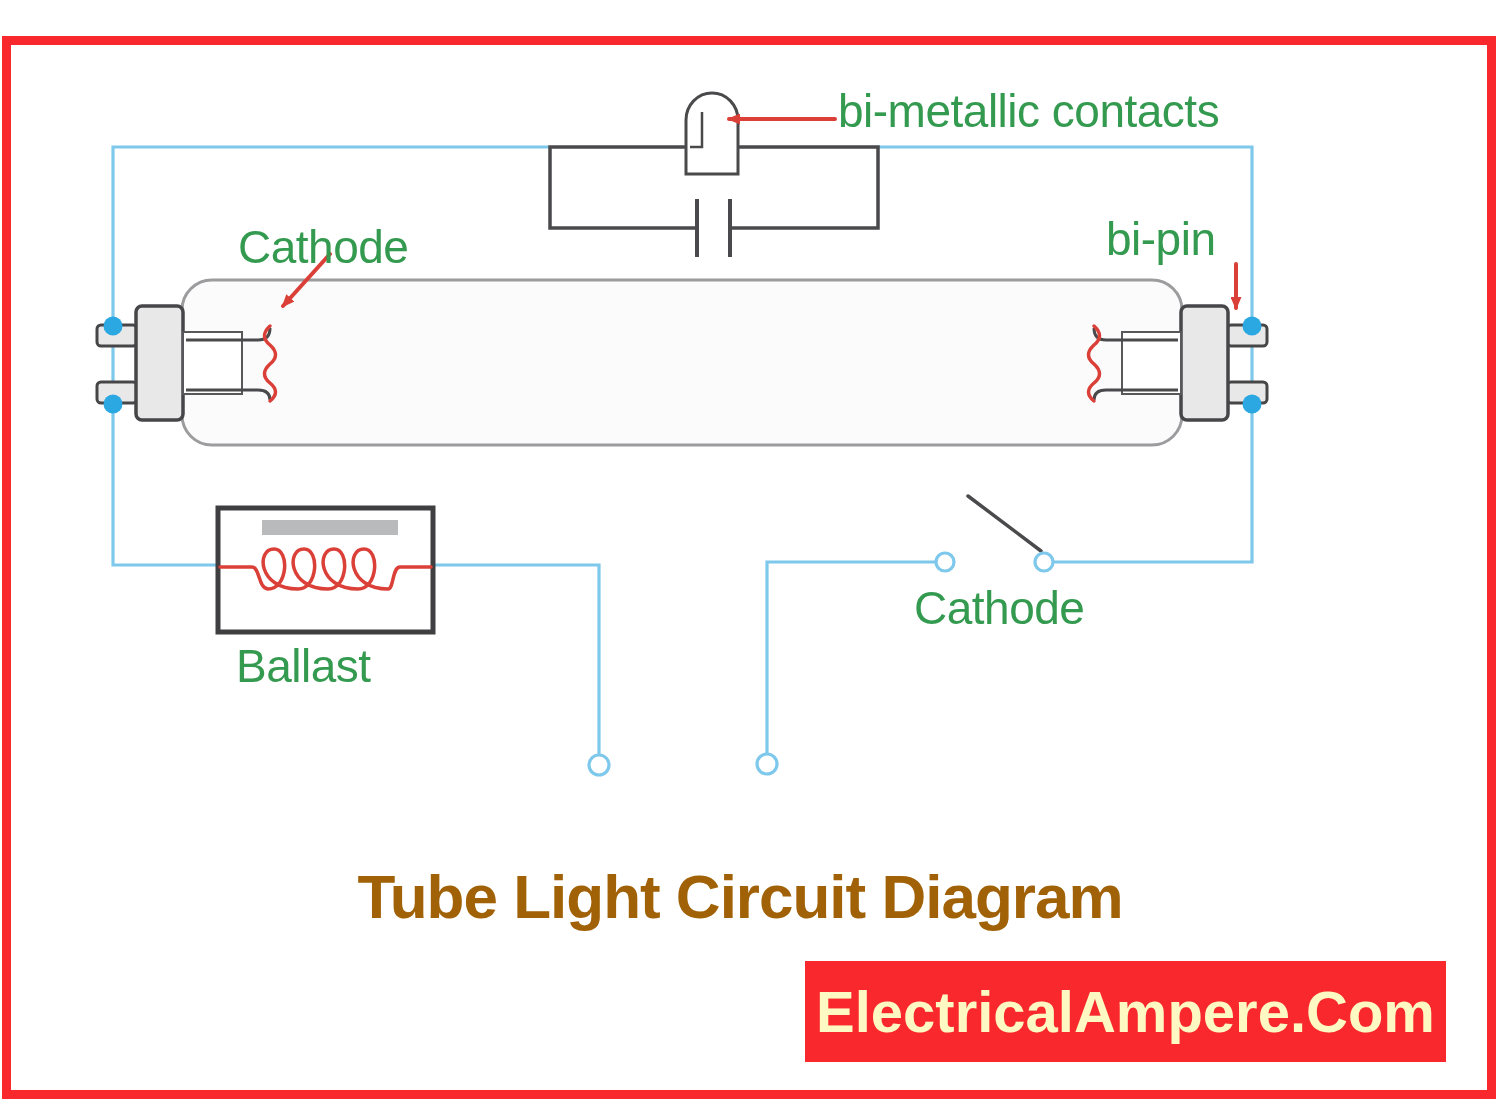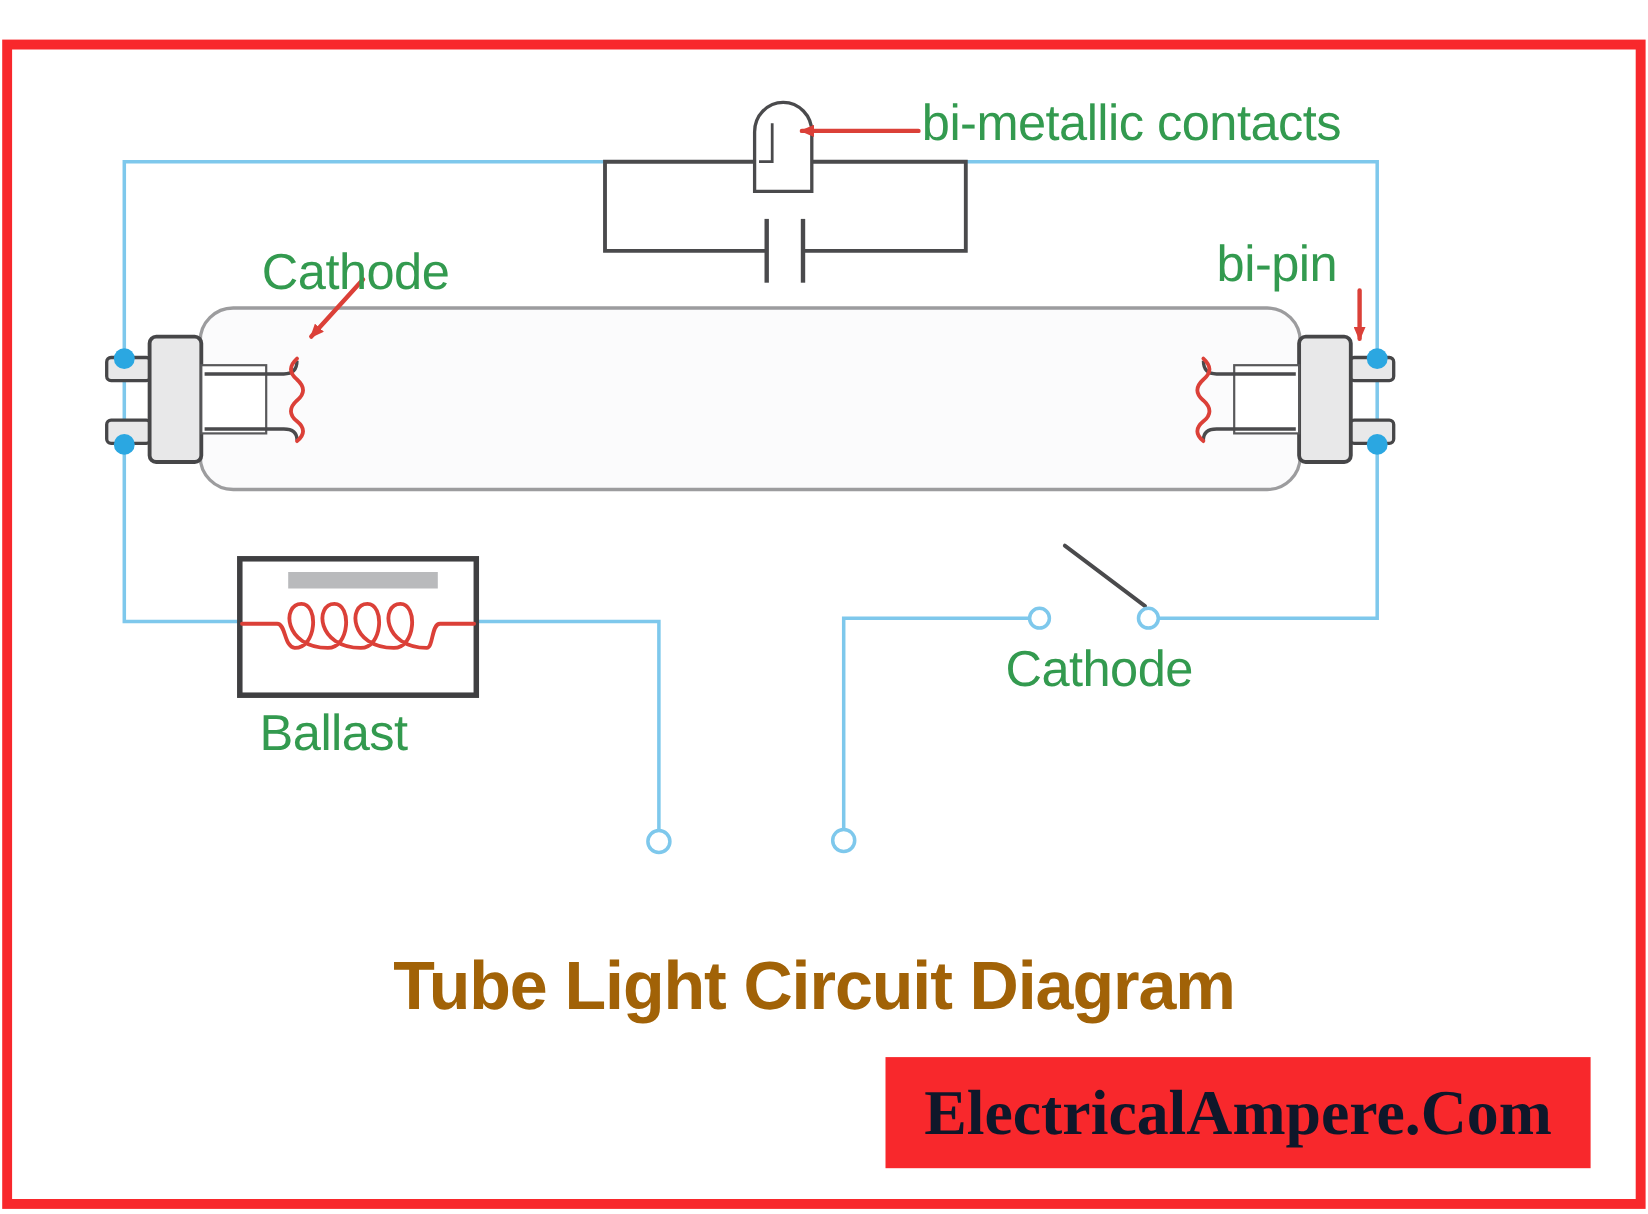--- a/index.html
+++ b/index.html
@@ -33,24 +33,24 @@
     color:#a16207;
     white-space:nowrap;
     line-height:1;
   }
   #banner{
     position:absolute;left:805px;top:961px;width:641px;height:101px;
     background:#F8282C;
     display:flex;align-items:center;justify-content:center;
   }
   #banner span{
-    font-family:Liberation Serif, serif;
+    font-family:Liberation Sans, sans-serif;
     font-weight:bold;
     font-size:58px;
-    color:#0f172a;
+    color:#fef9c3;
     white-space:nowrap;
   }
 </style>
 </head>
 <body>
 
 <div id="canvas">
 
   <svg id="circuit-svg" width="1498" height="1104" viewBox="0 0 1498 1104">
     <defs>

